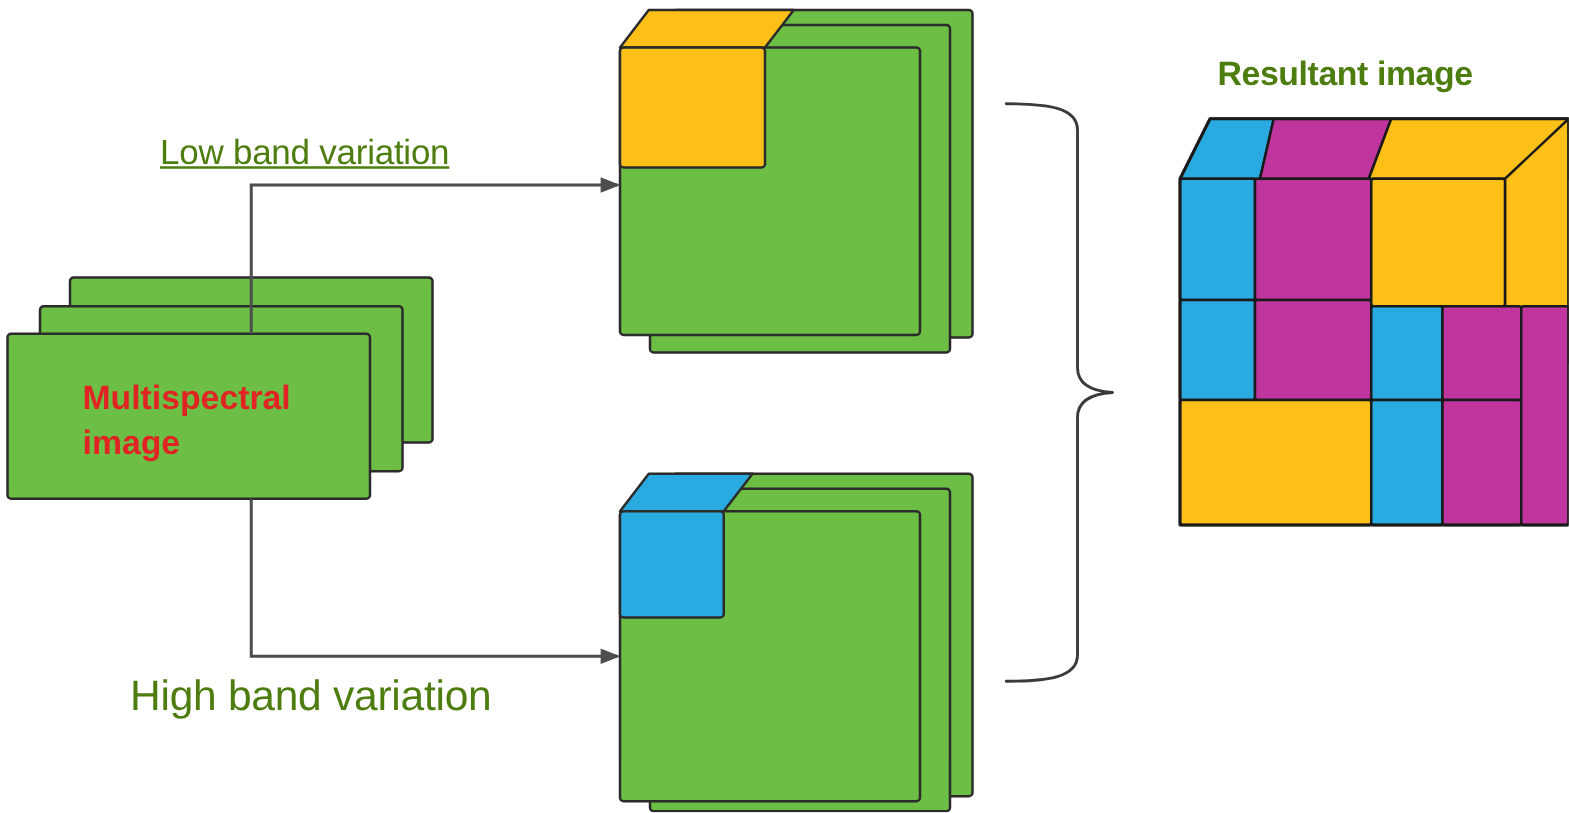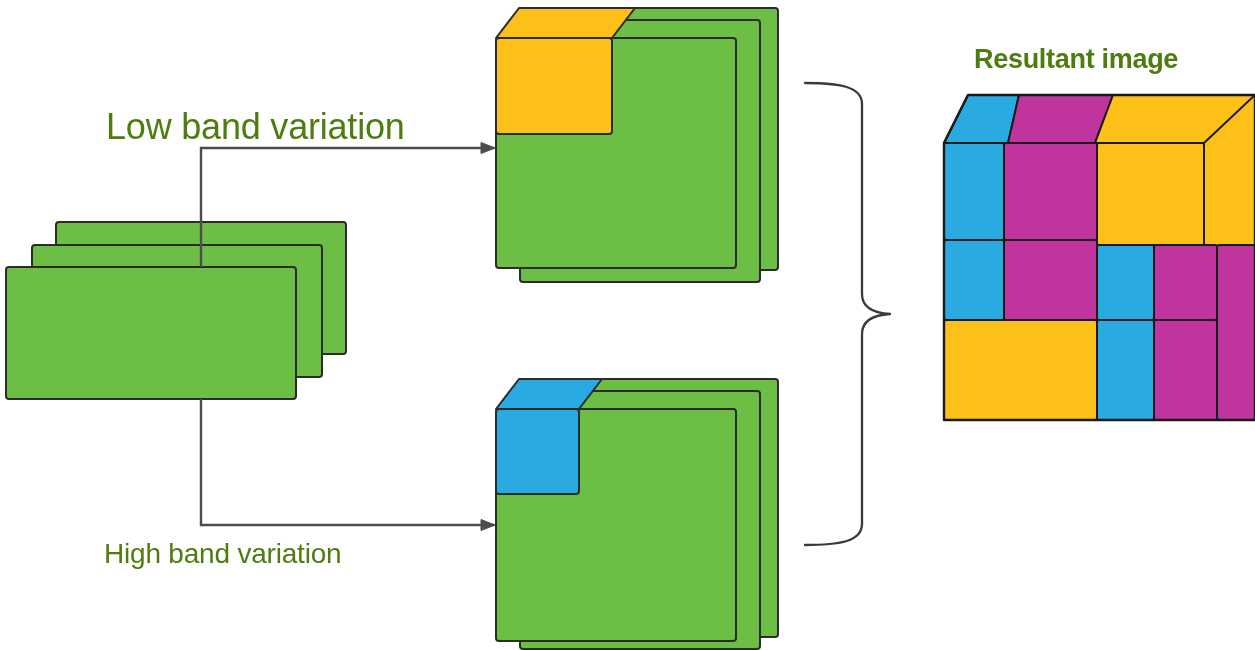--- a/index.html
+++ b/index.html
@@ -24,29 +24,30 @@
     width: 1255px;
     height: 650px;
   }
   .lbl {
     position: absolute;
     white-space: nowrap;
     color: #4d7c0f;
     font-family: "Liberation Sans", sans-serif;
   }
   #label-low-band {
-    left: 106px;
+    left: 128px;
     top: 106px;
-    font-size: 36px;
+    font-size: 28px;
     letter-spacing: -0.2px;
+    text-decoration: underline;
   }
   #label-high-band {
     left: 104px;
     top: 538px;
-    font-size: 28px;
+    font-size: 34px;
     letter-spacing: -0.2px;
   }
   #label-resultant {
     left: 974px;
     top: 44px;
     font-size: 27px;
     font-weight: bold;
     letter-spacing: -0.3px;
   }
   #label-multispectral {
@@ -139,14 +140,18 @@
       <path d="M944,143 L968,95 L1255,95 L1255,420 L944,420 Z" fill="none" stroke="#1a1a1a" stroke-width="2.4" stroke-linejoin="round"></path>
     </g>
   </svg>
 
   <div class="lbl" id="label-low-band">Low band variation</div>
 
   <div class="lbl" id="label-high-band">High band variation</div>
 
   <div class="lbl" id="label-resultant">Resultant image</div>
 
+  <div id="label-multispectral">
+    <span>Multispectral</span><br>
+    <span>image</span>
+  </div>
 
 </div>
 
 </body></html>

